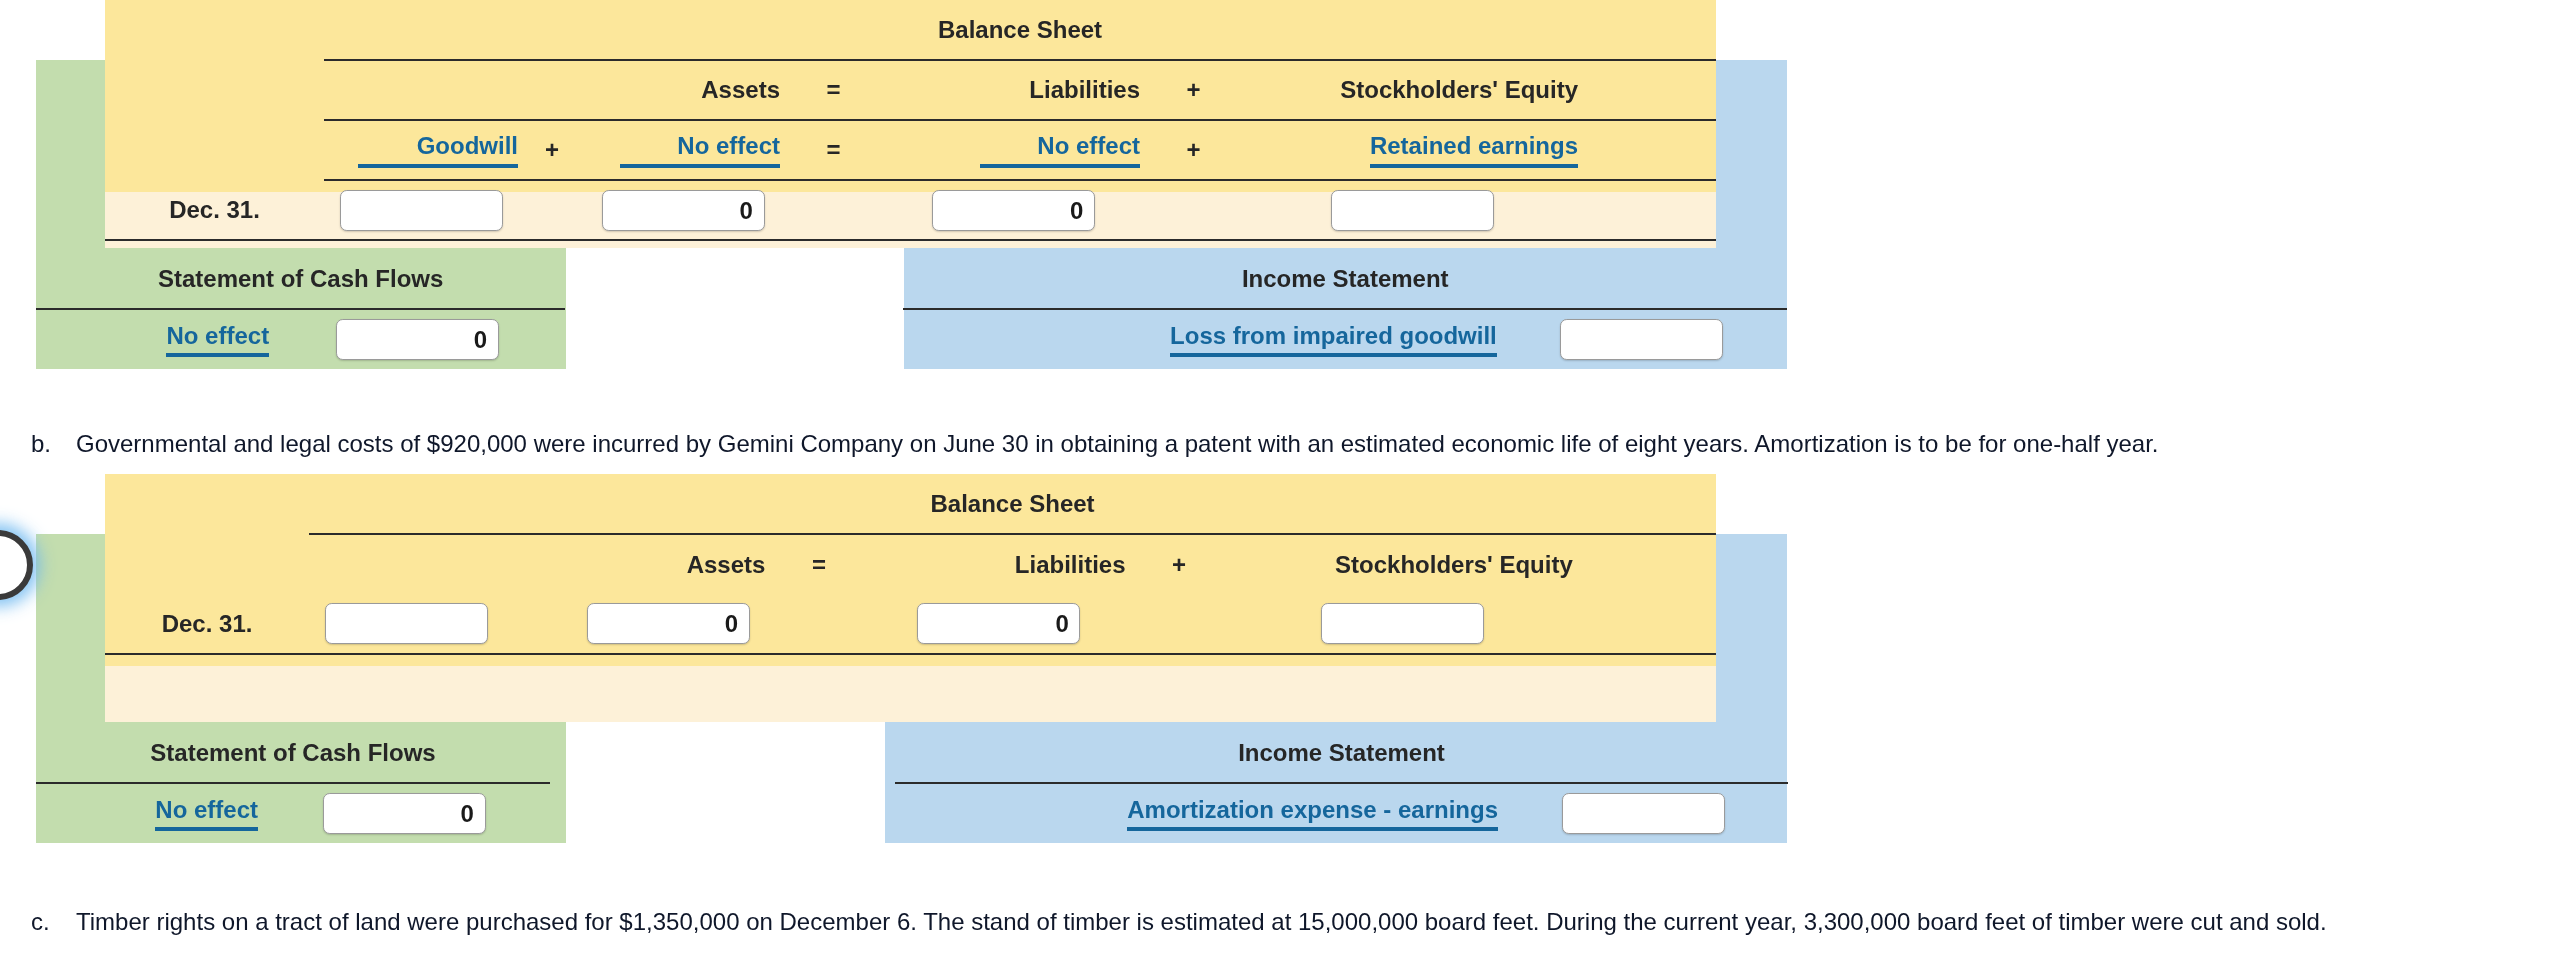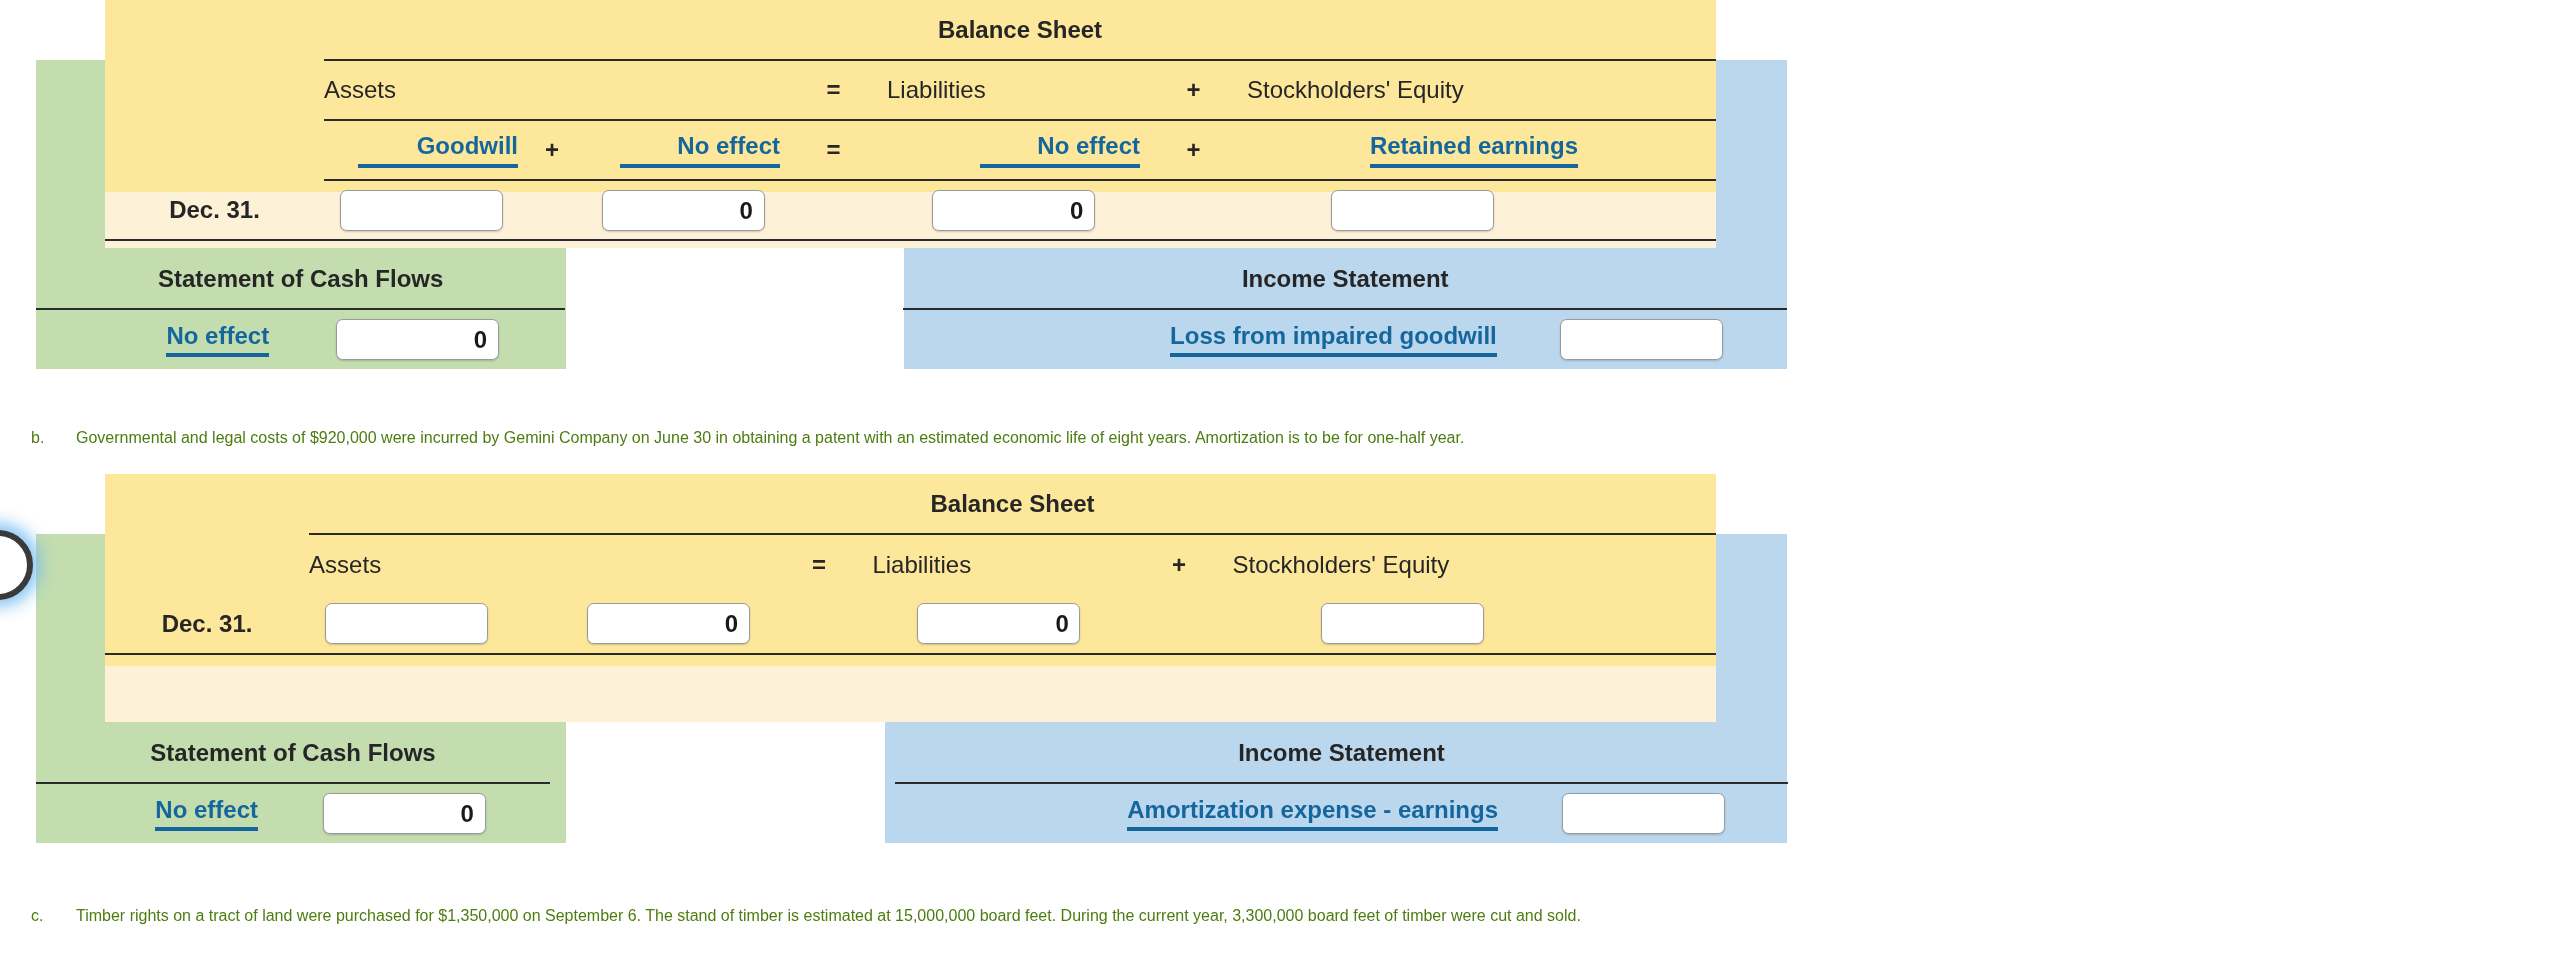--- a/index.html
+++ b/index.html
@@ -49,22 +49,22 @@
     color: #262626;
   }
 
   .title-cell {
     text-align: center;
     font-weight: bold;
     font-size: 24px;
     color: #262626;
   }
   .grp-cell {
-    text-align: left;
-    font-weight: normal;
+    text-align: right;
+    font-weight: bold;
     font-size: 24px;
     color: #262626;
   }
   .op-cell {
     text-align: center;
     font-weight: bold;
     font-size: 24px;
     color: #262626;
   }
   .acct-cell {
@@ -115,22 +115,22 @@
   .stmt-title {
     text-align: center;
     font-weight: bold;
     font-size: 24px;
     color: #262626;
   }
 
   
   .para {
     position: absolute;
-    font-size: 16px;
-    color: #4d7c0f;
+    font-size: 24px;
+    color: #0f172a;
     white-space: nowrap;
     line-height: 1.3;
   }
   .para .marker { display: inline-block; width: 45px; }
 
   
   .edge-circle {
     position: absolute;
     left: -37px;
     top: 530px;
@@ -319,17 +319,17 @@
       <td class="acct-cell rule-top">
         <span class="acct-link">Amortization expense - earnings</span></td>
       <td class="cellpad rule-top">
         <span class="input-box"></span></td>
     </tr>
   </tbody>
     </table>
 </div>
 
 <div class="para" style="left:31px; top:906px;">
-  <span class="marker">c.</span><span>Timber rights on a tract of land were purchased for $1,350,000 on September 6. The stand of timber is estimated at 15,000,000 board feet. During the current year, 3,300,000 board feet of timber were cut and sold.</span>
+  <span class="marker">c.</span><span>Timber rights on a tract of land were purchased for $1,350,000 on December 6. The stand of timber is estimated at 15,000,000 board feet. During the current year, 3,300,000 board feet of timber were cut and sold.</span>
 </div>
 
 <div class="edge-circle"></div>
 
 
 </body></html>

